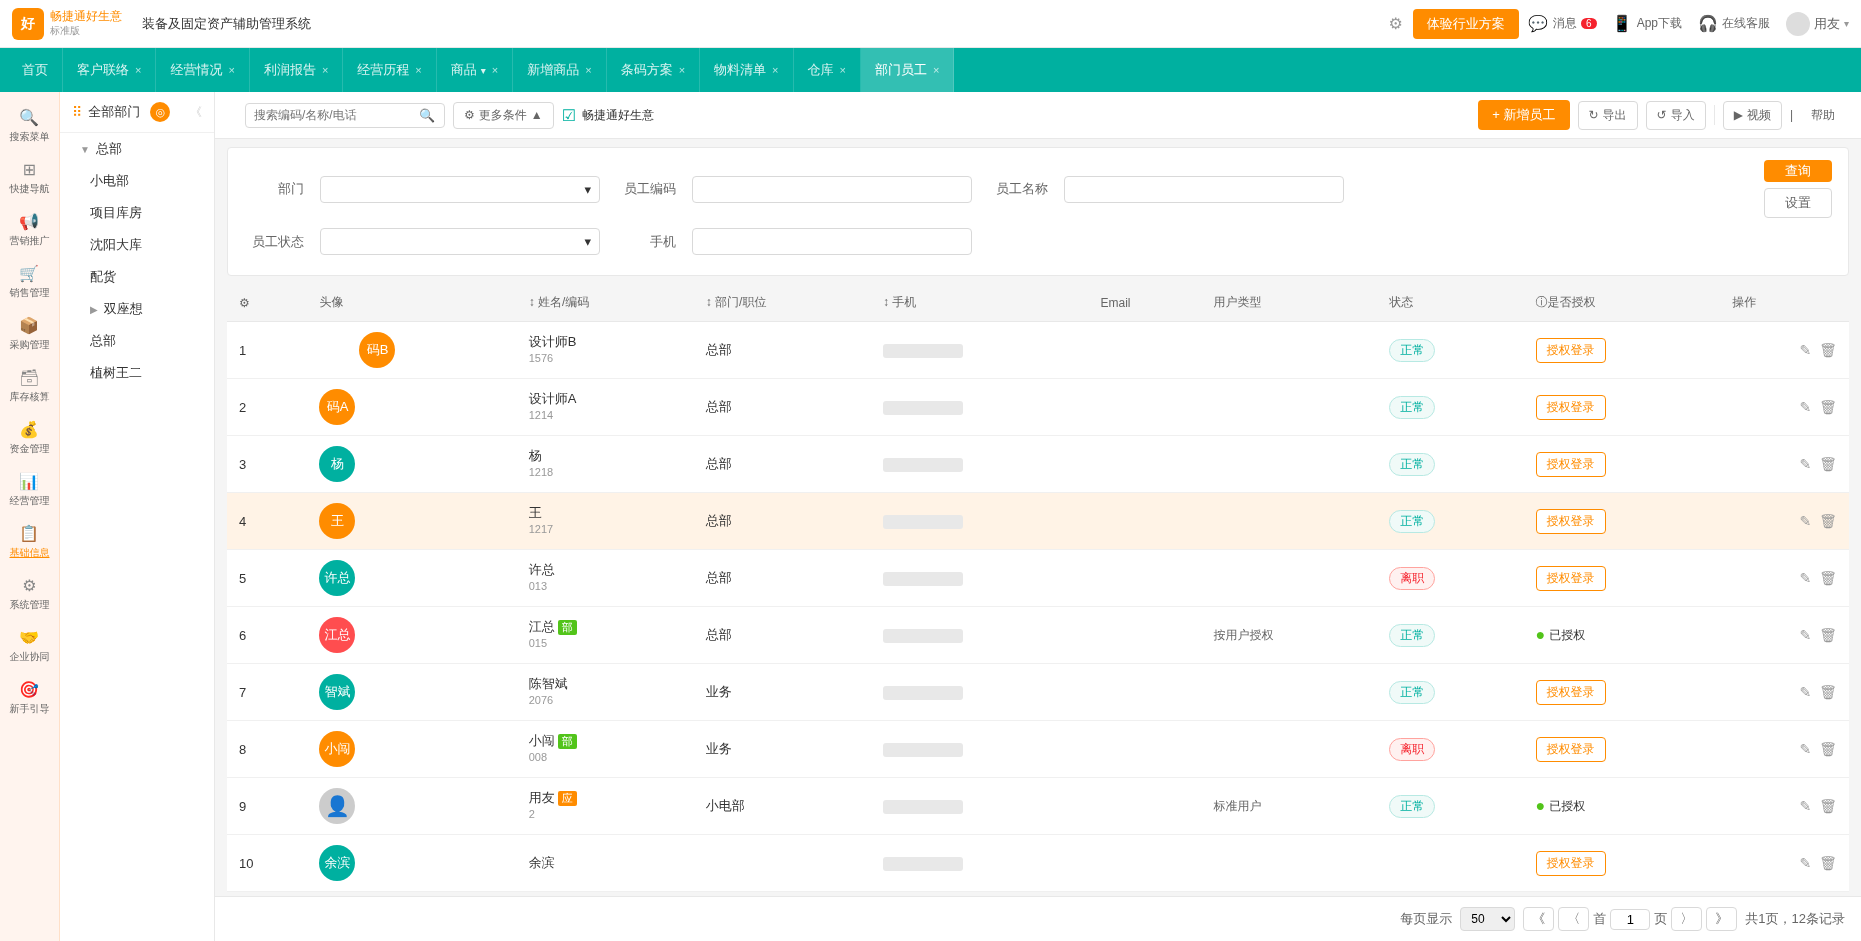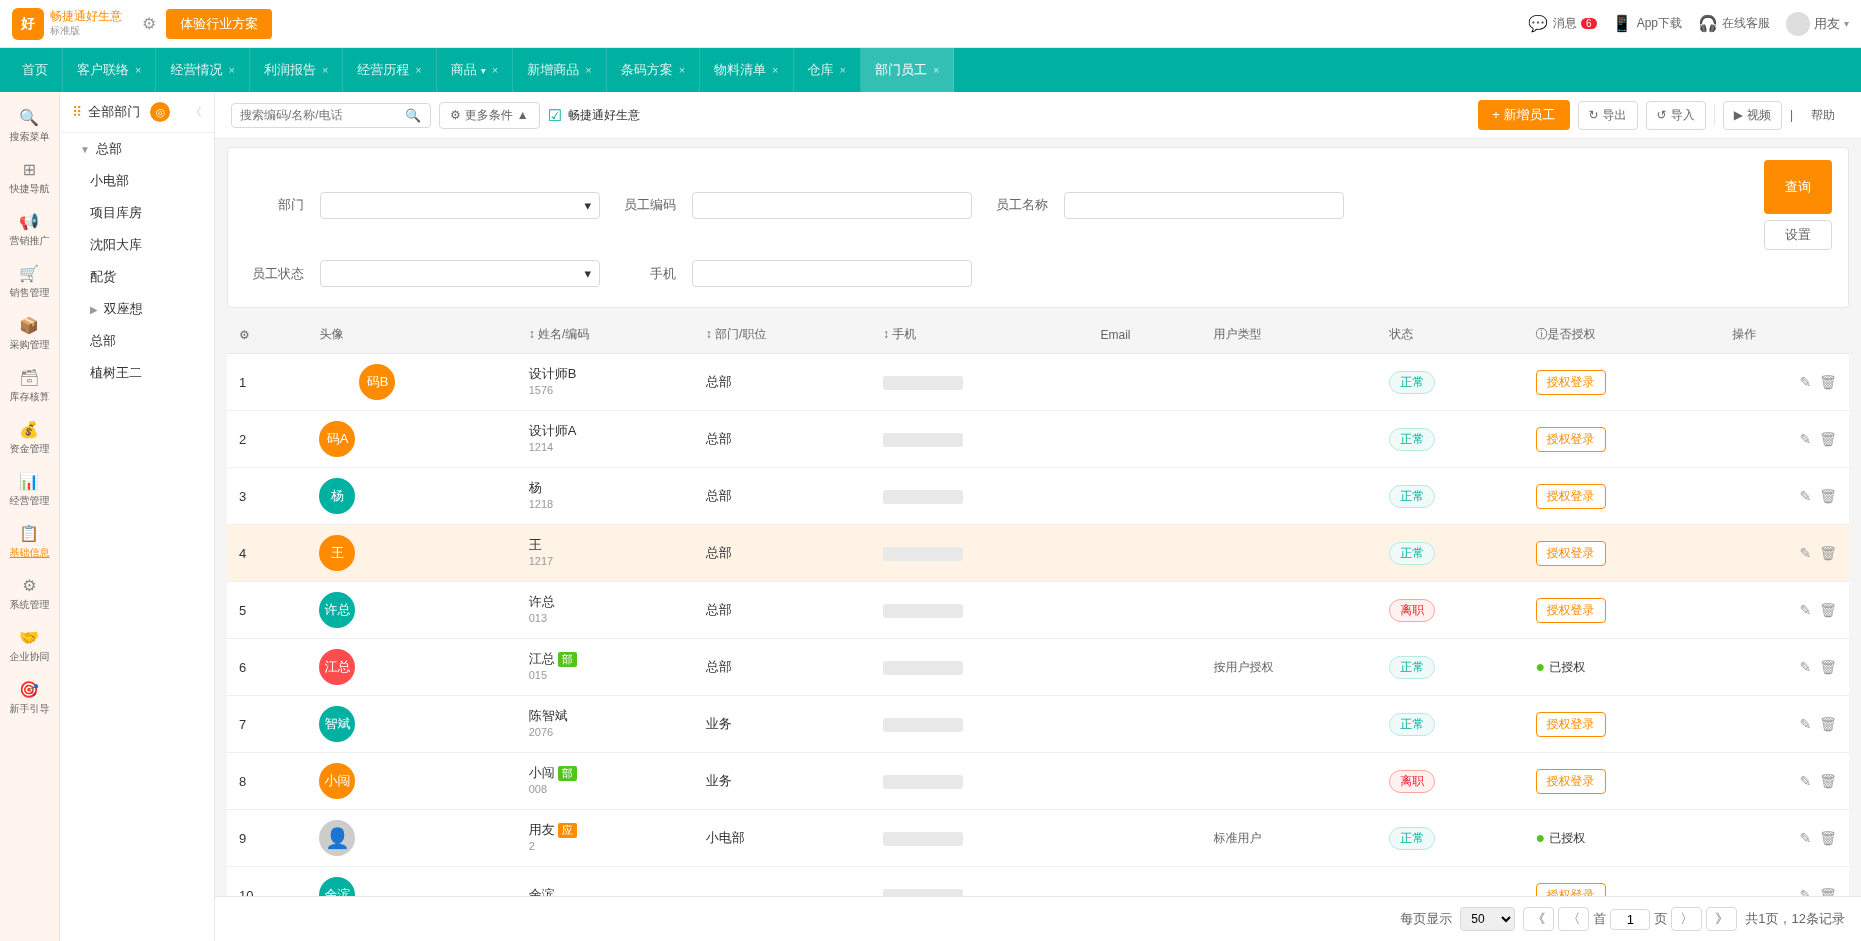--- a/index.html
+++ b/index.html
@@ -60,21 +60,21 @@
     .tree-node .expand { font-size: 10px; color: #999; margin-right: 2px; }
     .collapse-btn { margin-left: auto; color: #ccc; cursor: pointer; font-size: 12px; }
 
     
     .toolbar {
       background: #fff; padding: 8px 16px; display: flex; align-items: center; gap: 8px;
       border-bottom: 1px solid #e8e8e8;
     }
     .search-input {
       display: flex; align-items: center; border: 1px solid #d9d9d9; border-radius: 4px;
-      padding: 4px 8px; gap: 4px; width: 200px;
+      padding: 4px 8px; gap: 4px; width: 200px; margin-left: 14px;
     }
     .search-input input { border: none; outline: none; font-size: 12px; flex: 1; color: #999; }
     .filter-btn {
       display: flex; align-items: center; gap: 4px; padding: 4px 10px;
       border: 1px solid #d9d9d9; border-radius: 4px; cursor: pointer; font-size: 12px; color: #666;
     }
     .show-resigned { display: flex; align-items: center; gap: 6px; font-size: 12px; color: #333; cursor: pointer; }
     .checkbox-checked { color: #00b0a0; font-size: 16px; }
     .right-btns { margin-left: auto; display: flex; align-items: center; gap: 8px; }
     .add-btn {
@@ -100,21 +100,21 @@
       padding: 5px 8px; font-size: 13px; color: #333; background: white;
       display: flex; align-items: center; justify-content: space-between; cursor: pointer;
     }
     .filter-input {
       flex: 1; max-width: 280px; border: 1px solid #d9d9d9; border-radius: 4px;
       padding: 5px 8px; font-size: 13px; color: #333; outline: none;
     }
     .filter-actions { display: flex; flex-direction: column; gap: 6px; margin-left: auto; }
     .query-btn {
       background: #ff8c00; color: white; border: none; border-radius: 4px;
-      padding: 18px 20px; cursor: pointer; font-size: 13px;
+      padding: 2px 20px; cursor: pointer; font-size: 13px;
     }
     .reset-btn {
       background: white; color: #666; border: 1px solid #d9d9d9; border-radius: 4px;
       padding: 5px 20px; cursor: pointer; font-size: 13px;
     }
 
     
     .table-wrapper { flex: 1; overflow: auto; margin: 0 12px; }
     table { width: 100%; border-collapse: collapse; background: white; }
     thead tr { background: #f5f5f5; }
@@ -205,20 +205,21 @@
 <div style="display:flex; flex-direction:column; height:100vh;">
 
   <div class="top-bar">
     <div class="logo-area">
       <div class="logo-icon">好</div>
       <div>
         <div class="logo-text">畅捷通好生意</div>
         <div class="logo-sub">标准版</div>
       </div>
     </div>
+    <span class="system-title">装备及固定资产辅助管理系统</span>
     <span class="gear-btn">⚙</span>
     <button class="trial-btn">体验行业方案</button>
     <div class="top-bar-actions">
       <div class="top-btn">
         <span class="icon">💬</span>
         <span>消息</span>
         <span class="badge">6</span>
       </div>
       <div class="top-btn">
         <span class="icon">📱</span>

